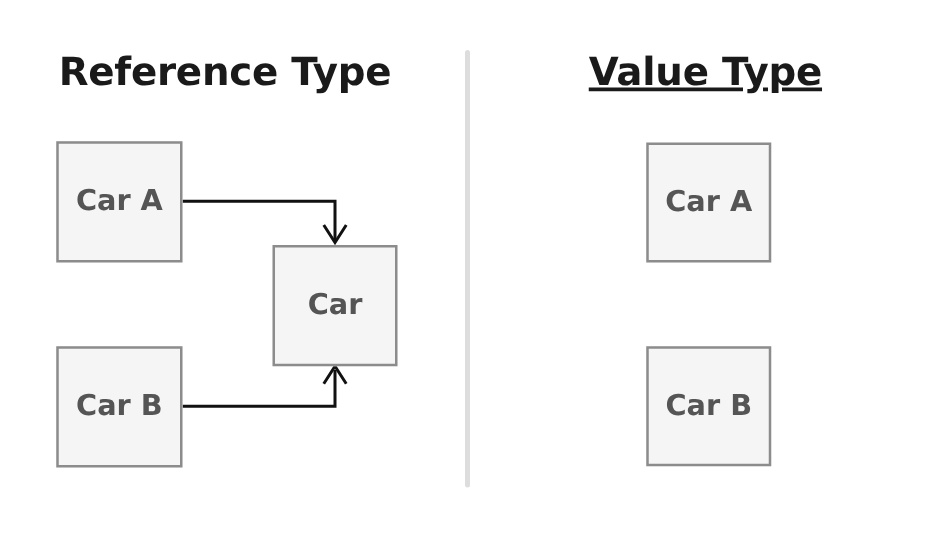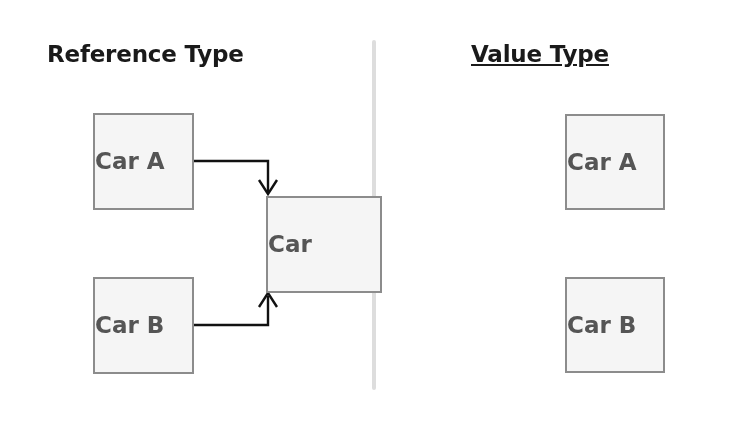--- a/index.html
+++ b/index.html
@@ -16,21 +16,21 @@
     height: 438px;
     background: #ffffff;
     overflow: hidden;
   }
 
   
   .panel-title {
     position: absolute;
     font-family: "DejaVu Sans", "Liberation Sans", sans-serif;
     font-weight: bold;
-    font-size: 23px;
+    font-size: 31px;
     line-height: 1;
     color: #1a1a1a;
     letter-spacing: -0.2px;
     white-space: nowrap;
   }
   #title-reference { left: 47px; top: 43px; }
   #title-value     { left: 471px; top: 43px; text-decoration: underline; }
 
   
   .divider {
@@ -44,35 +44,35 @@
   }
 
   
   .node-box {
     position: absolute;
     box-sizing: border-box;
     background: #f5f5f5;
     border: 2px solid #8c8c8c;
     display: flex;
     align-items: center;
-    margin-left: 48px;
+    justify-content: center;
   }
   .node-label {
     font-family: "DejaVu Sans", "Liberation Sans", sans-serif;
     font-weight: bold;
     font-size: 23px;
     line-height: 1;
     color: #555555;
     white-space: nowrap;
   }
 
   
   #box-ref-car-a  { left: 45px;  top: 113px; width: 101px; height: 97px; }
   #box-ref-car-b  { left: 45px;  top: 277px; width: 101px; height: 97px; }
-  #box-ref-car    { left: 218px; top: 196px; width: 116px; height: 97px; }
+  #box-ref-car    { left: 218px; top: 196px; width: 100px; height: 97px; }
 
   
   #box-val-car-a  { left: 517px; top: 114px; width: 100px; height: 96px; }
   #box-val-car-b  { left: 517px; top: 277px; width: 100px; height: 96px; }
 
   
   #connectors {
     position: absolute;
     left: 0;
     top: 0;

